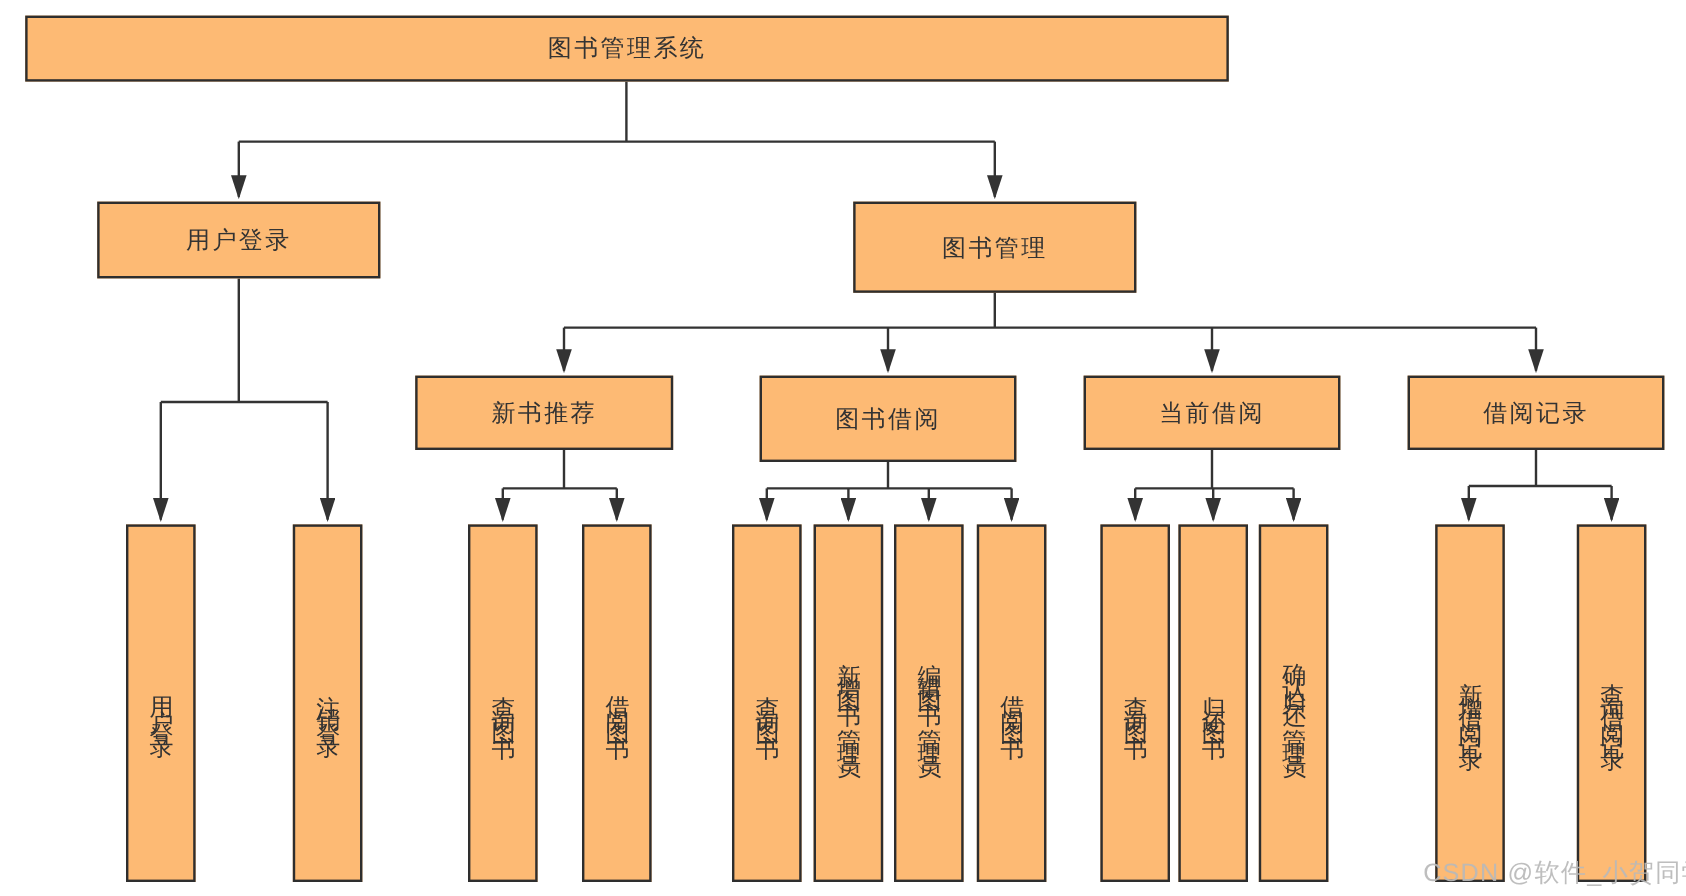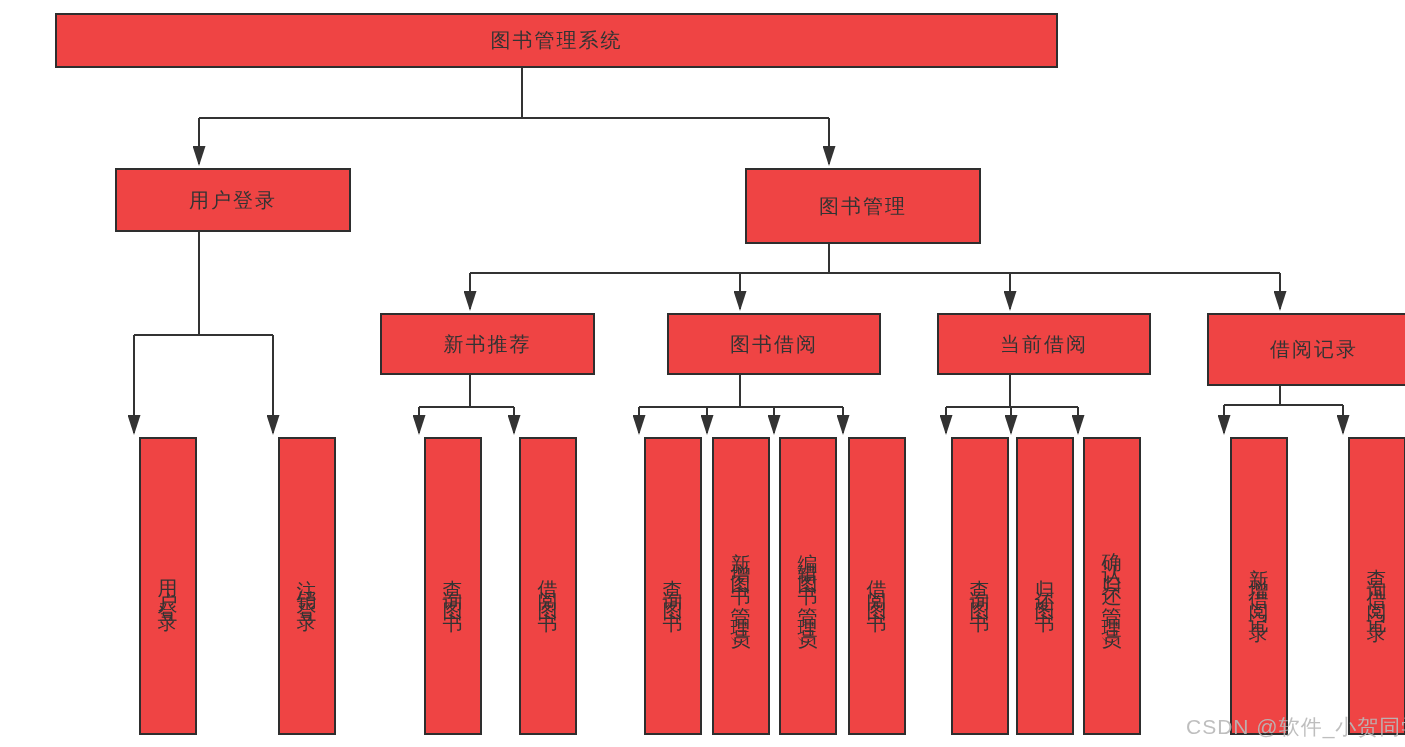--- a/index.html
+++ b/index.html
@@ -18,27 +18,26 @@
   }
   svg.connectors path.line {
     stroke: #333333;
     stroke-width: 2;
     fill: none;
   }
   .box {
     position: absolute;
     box-sizing: border-box;
     border: 2px solid #2e2e2e;
-    background: #ef4444;
+    background: #fdba74;
     display: flex;
     align-items: center;
     justify-content: center;
     color: #333333;
     z-index: 2;
-    margin-left: 34px;
   }
   .hbox {
     font-size: 20px;
     letter-spacing: 2px;
     white-space: nowrap;
   }
   .vbox {
     width: 58px;
     height: 298px;
     top: 437px;
@@ -49,23 +48,23 @@
     font-size: 20px;
     letter-spacing: 11px;
     line-height: 1.1;
     white-space: nowrap;
   }
   
   #root-box   { left: 21px;   top: 13px;  width: 1003px; height: 55px; }
   #l2-login   { left: 81px;   top: 168px; width: 236px;  height: 64px; }
   #l2-books   { left: 711px;  top: 168px; width: 236px;  height: 76px; }
   #l3-newbook { left: 346px;  top: 313px; width: 215px;  height: 62px; }
-  #l3-borrow  { left: 633px;  top: 313px; width: 214px;  height: 62px; }
+  #l3-borrow  { left: 633px;  top: 313px; width: 214px;  height: 72px; }
   #l3-current { left: 903px;  top: 313px; width: 214px;  height: 62px; text-align: right; }
-  #l3-records { left: 1173px; top: 313px; width: 214px;  height: 73px; }
+  #l3-records { left: 1173px; top: 313px; width: 214px;  height: 62px; }
   #lf-login-0   { left: 105px;  }
   #lf-login-1   { left: 244px;  }
   #lf-newbook-0 { left: 390px;  }
   #lf-newbook-1 { left: 485px;  }
   #lf-borrow-0  { left: 610px;  }
   #lf-borrow-1  { left: 678px;  }
   #lf-borrow-2  { left: 745px;  }
   #lf-borrow-3  { left: 814px;  }
   #lf-current-0 { left: 917px;  }
   #lf-current-1 { left: 982px;  }

